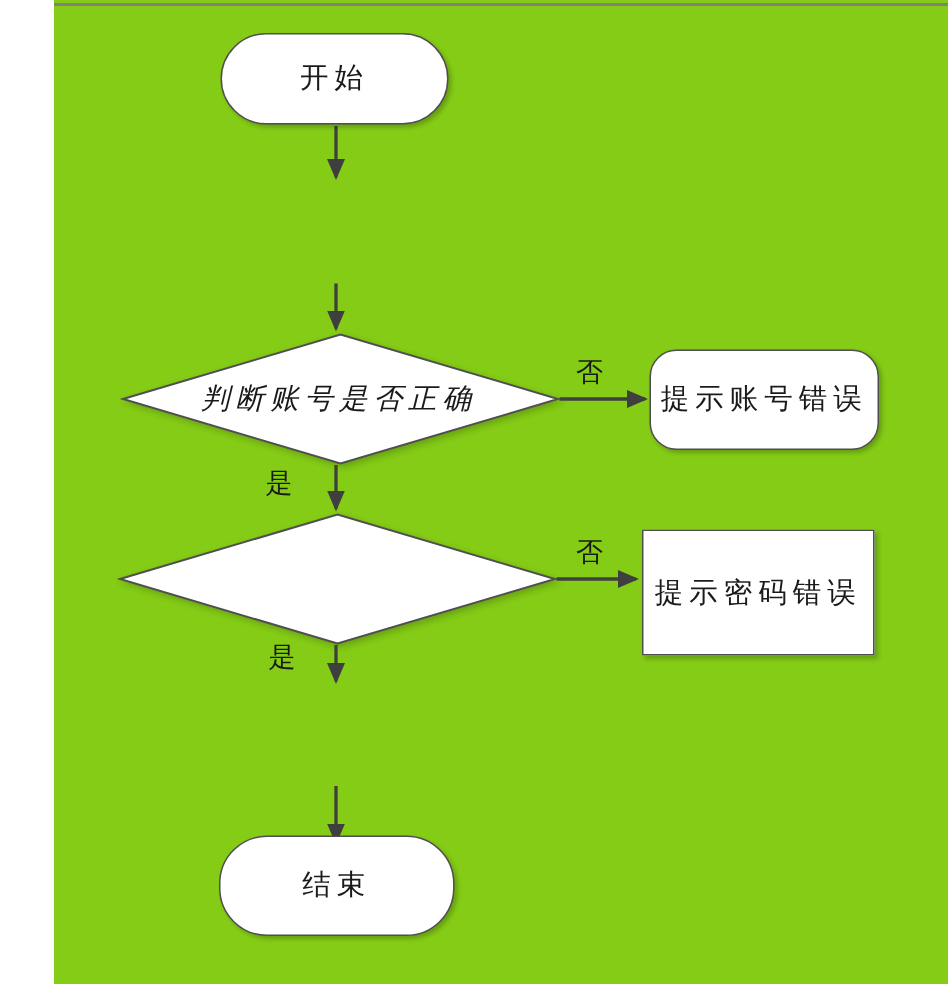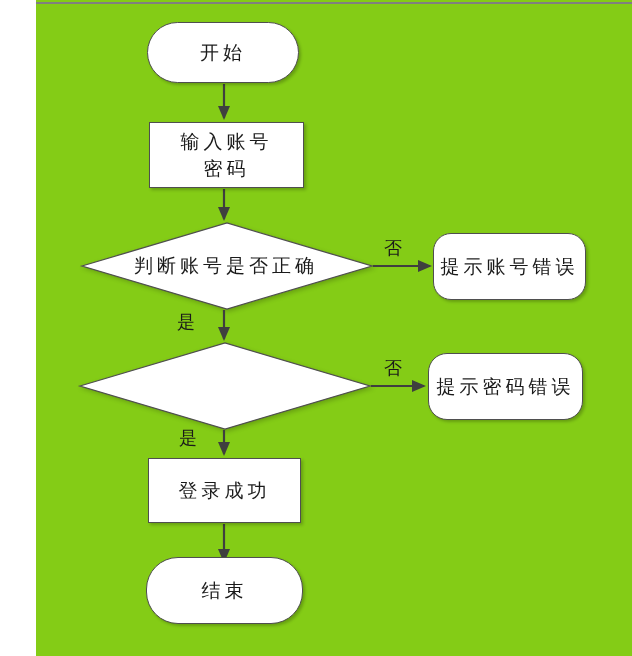--- a/index.html
+++ b/index.html
@@ -90,31 +90,28 @@
     <line x1="188" y1="189" x2="188" y2="219" stroke="#3f3f3f" stroke-width="2.2" marker-end="url(#arrowhead)"></line>
     <line x1="188" y1="310" x2="188" y2="339" stroke="#3f3f3f" stroke-width="2.2" marker-end="url(#arrowhead)"></line>
     <line x1="337" y1="266" x2="394" y2="266" stroke="#3f3f3f" stroke-width="2.2" marker-end="url(#arrowhead)"></line>
     <line x1="188" y1="430" x2="188" y2="454" stroke="#3f3f3f" stroke-width="2.2" marker-end="url(#arrowhead)"></line>
     <line x1="335" y1="386" x2="388" y2="386" stroke="#3f3f3f" stroke-width="2.2" marker-end="url(#arrowhead)"></line>
     <line x1="188" y1="524" x2="188" y2="561" stroke="#3f3f3f" stroke-width="2.2" marker-end="url(#arrowhead)"></line>
   </svg>
 
   <div class="node stadium" style="left:111px; top:22px; width:152px; height:61px;">开始</div>
 
-  <div class="node" style="left:113px; top:122px; width:155px; height:66px;">输入账号
-密码</div>
 
-  <div class="diamond-label" style="left:60px; top:250px; width:260px; height:32px;">判断账号是否正确</div>
+  <div class="diamond-label" style="left:60px; top:250px; width:260px; height:32px;font-style:italic;">判断账号是否正确</div>
 
   <div class="node" style="left:397px; top:233px; width:153px; height:67px;border-radius:18px;">提示账号错误</div>
 
 
-  <div class="node" style="left:392px; top:353px; width:155px; height:67px;border-radius:19px;">提示密码错误</div>
+  <div class="node" style="left:392px; top:353px; width:155px; height:84px;">提示密码错误</div>
 
-  <div class="node" style="left:112px; top:458px; width:153px; height:65px;">登录成功</div>
 
   <div class="node stadium" style="left:110px; top:557px; width:157px; height:67px;">结束</div>
 
   <div class="edge-label" style="left:128px; top:310px;">是</div>
   <div class="edge-label" style="left:335px; top:236px;">否</div>
   <div class="edge-label" style="left:130px; top:426px;">是</div>
   <div class="edge-label" style="left:335px; top:356px;">否</div>
 
 </div>
 

